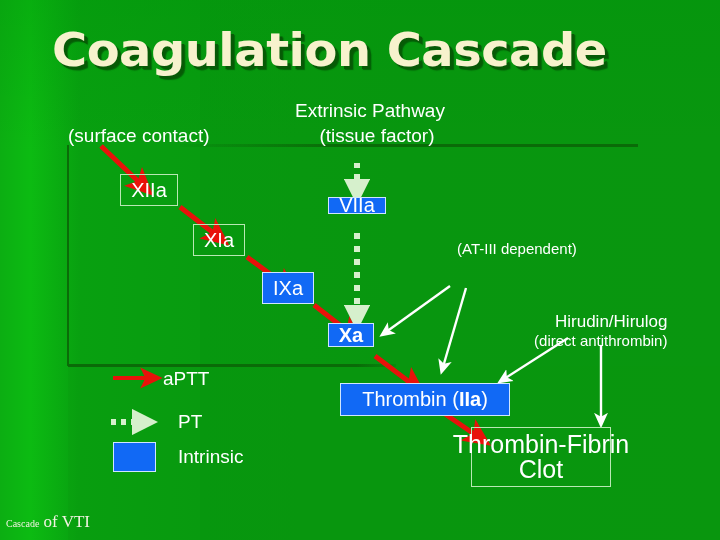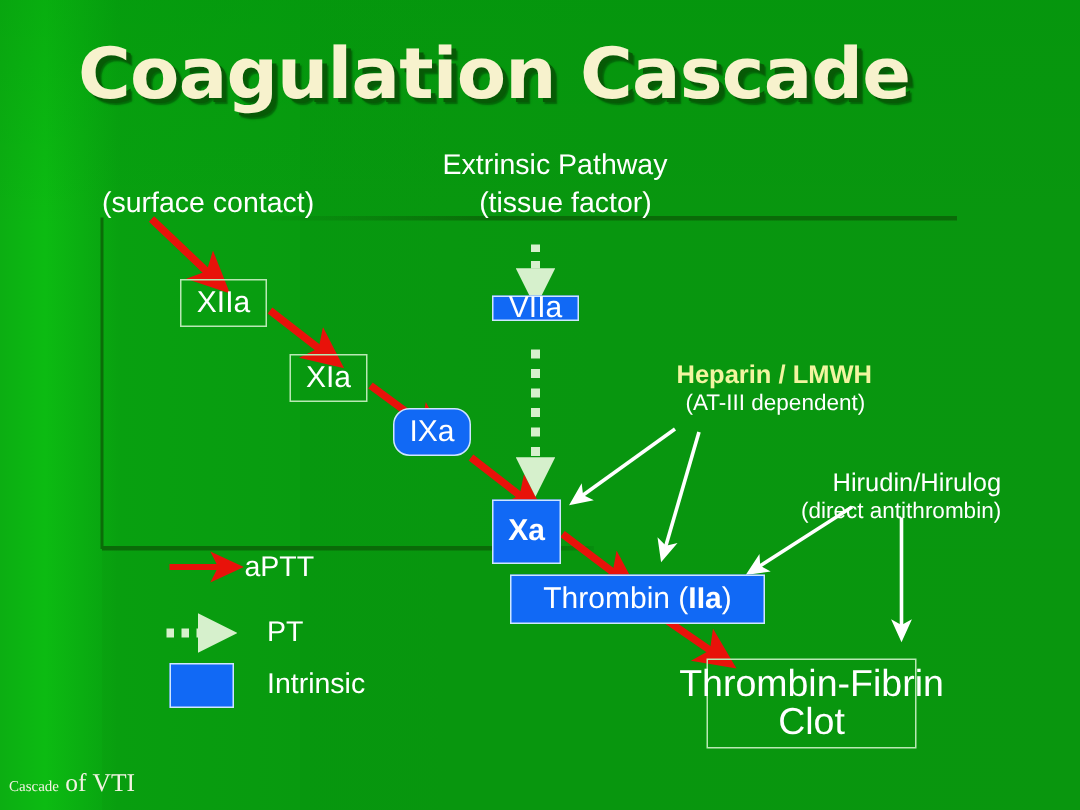--- a/index.html
+++ b/index.html
@@ -99,31 +99,30 @@
     align-items: center;
     justify-content: center;
     color: #ffffff;
     font-size: 20px;
     box-sizing: border-box;
     white-space: nowrap;
   }
   .node.outline {
     border: 1.5px solid #b9e8b4;
     background: transparent;
-    margin-top: 12px;
   }
   .node.blue {
     background: #1169f5;
     border: 1.6px solid #cfe6ff;
   }
 
   #node-xiia  { left: 120px; top: 174px; width: 58px;  height: 32px; }
   #node-xia   { left: 193px; top: 224px; width: 52px;  height: 32px; }
-  #node-ixa   { left: 262px; top: 272px; width: 52px;  height: 32px; font-weight: normal; border-radius: 11px; }
-  #node-xa    { left: 328px; top: 333px; width: 46px;  height: 43px; font-weight: bold; }
+  #node-ixa   { left: 262px; top: 272px; width: 52px;  height: 32px; font-weight: normal; }
+  #node-xa    { left: 328px; top: 323px; width: 46px;  height: 24px; font-weight: bold; }
   #node-viia  { left: 328px; top: 197px; width: 58px;  height: 17px; }
   #node-thrombin { left: 340px; top: 383px; width: 170px; height: 33px; }
   #node-clot  { left: 471px; top: 427px; width: 140px; height: 60px;
                 flex-direction: column; line-height: 25px; font-size: 25px; }
   #node-clot .l2 { display: block; }
 
   
   .annot { position: absolute; white-space: nowrap; }
   .annot .main { color: #ffffff; font-size: 17px; display: block; }
   .annot .main.hl { color: #f2f5a0; font-weight: bold; font-size: 17px; }
@@ -256,21 +255,20 @@
     <span>Thrombin (</span>
       <b>IIa</b>
       <span>)</span>
   </div>
   <div class="node outline" id="node-clot">
     <span>Thrombin-Fibrin</span>
     <span class="l2">Clot</span>
   </div>
 
   <div class="annot" id="annot-heparin">
-    <span class="main hl">Heparin / LMWH</span>
     <span class="sub">(AT-III dependent)</span>
   </div>
 
   <div class="annot" id="annot-hirudin">
     <span class="main">Hirudin/Hirulog</span>
     <span class="sub">(direct antithrombin)</span>
   </div>
 
   <div class="legend-label" id="legend-aptt-label">aPTT</div>
   <div class="legend-label" id="legend-pt-label">PT</div>

